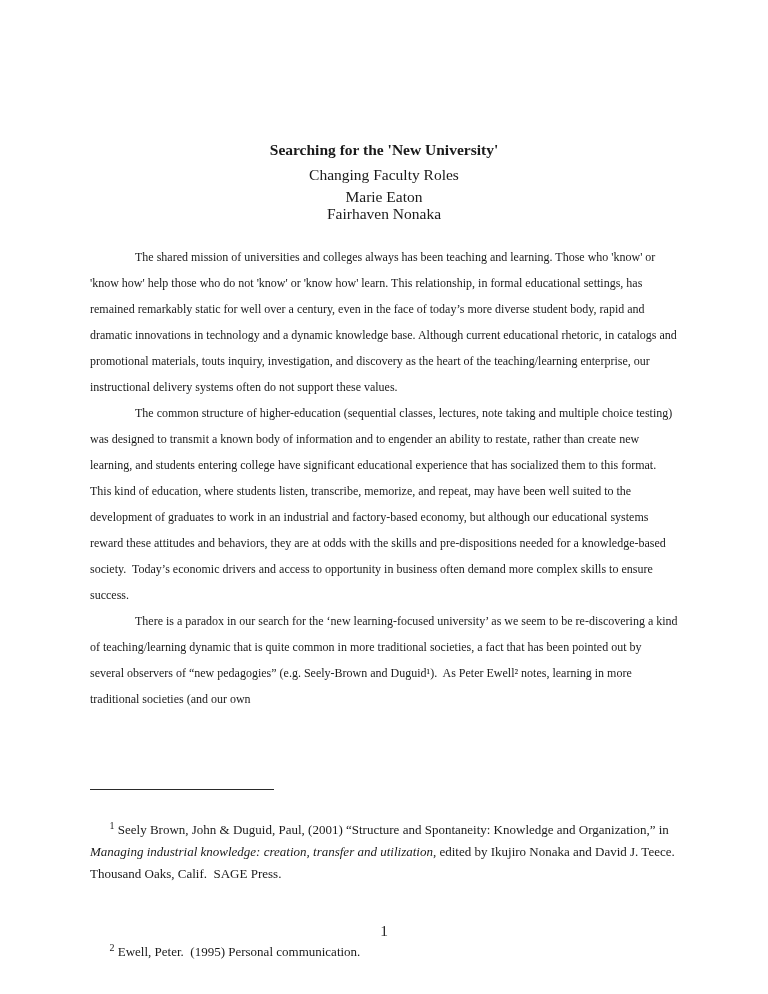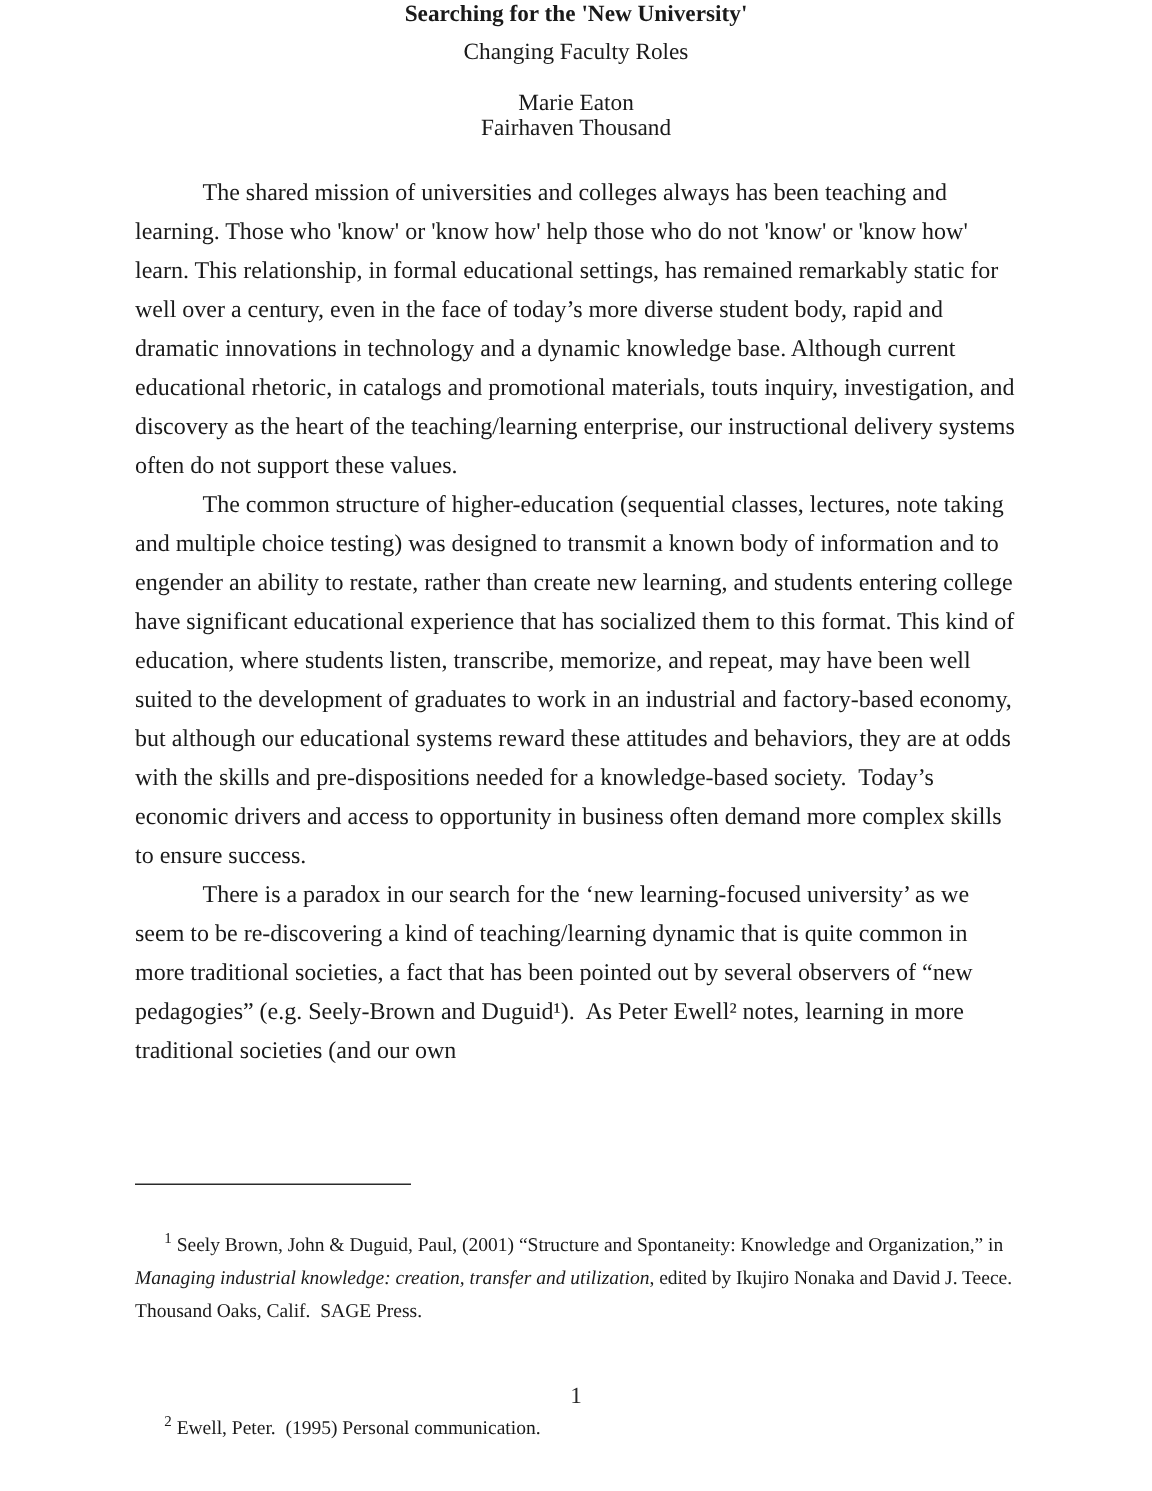--- a/index.html
+++ b/index.html
@@ -11,44 +11,45 @@
     font-family: "Liberation Serif", serif;
     color: #1a1a1a;
     overflow: hidden;
   }
   .page {
     position: absolute;
     inset: 0;
     background: #ffffff;
   }
   .title-block {
+    padding-top: 140px;
     text-align: center;
   }
   .title-line {
     font-size: 15.5px;
     font-weight: bold;
     line-height: 19px;
   }
   .subtitle-line {
     font-size: 15.5px;
     font-weight: normal;
     line-height: 19px;
     margin-top: 6px;
   }
   .author-block {
-    margin-top: 16px;
+    margin-top: 4px;
     font-size: 15.5px;
     line-height: 17px;
   }
   .body-text {
     margin: 22px 90px 0 90px;
     width: 588px;
   }
   .para {
-    font-size: 16px;
+    font-size: 12px;
     line-height: 26px;
     text-indent: 45px;
     text-align: left;
     white-space: pre-wrap;
   }
   .para sup, .footnote sup {
     font-size: 10px;
     line-height: 0;
   }
   .footnotes {
@@ -85,21 +86,21 @@
 </head>
 <body>
 
 <div class="page">
 
   <header class="title-block">
     <div class="title-line">Searching for the 'New University'</div>
     <div class="subtitle-line">Changing Faculty Roles</div>
     <div class="author-block">
       <div>Marie Eaton</div>
-      <div>Fairhaven Thousand</div>
+      <div>Fairhaven Nonaka</div>
     </div>
   </header>
 
   <main class="body-text">
     <p class="para">The shared mission of universities and colleges always has been teaching and learning. Those who 'know' or 'know how' help those who do not 'know' or 'know how' learn. This relationship, in formal educational settings, has remained remarkably static for well over a century, even in the face of today’s more diverse student body, rapid and dramatic innovations in technology and a dynamic knowledge base. Although current educational rhetoric, in catalogs and promotional materials, touts inquiry, investigation, and discovery as the heart of the teaching/learning enterprise, our instructional delivery systems often do not support these values.</p>
     <p class="para">The common structure of higher-education (sequential classes, lectures, note taking and multiple choice testing) was designed to transmit a known body of information and to engender an ability to restate, rather than create new learning, and students entering college have significant educational experience that has socialized them to this format. This kind of education, where students listen, transcribe, memorize, and repeat, may have been well suited to the development of graduates to work in an industrial and factory-based economy, but although our educational systems reward these attitudes and behaviors, they are at odds with the skills and pre-dispositions needed for a knowledge-based society.  Today’s economic drivers and access to opportunity in business often demand more complex skills to ensure success.</p>
     <p class="para">There is a paradox in our search for the ‘new learning-focused university’ as we seem to be re-discovering a kind of teaching/learning dynamic that is quite common in more traditional societies, a fact that has been pointed out by several observers of “new pedagogies” (e.g. Seely-Brown and Duguid¹).  As Peter Ewell² notes, learning in more traditional societies (and our own</p>
   </main>
 
   <section class="footnotes">

